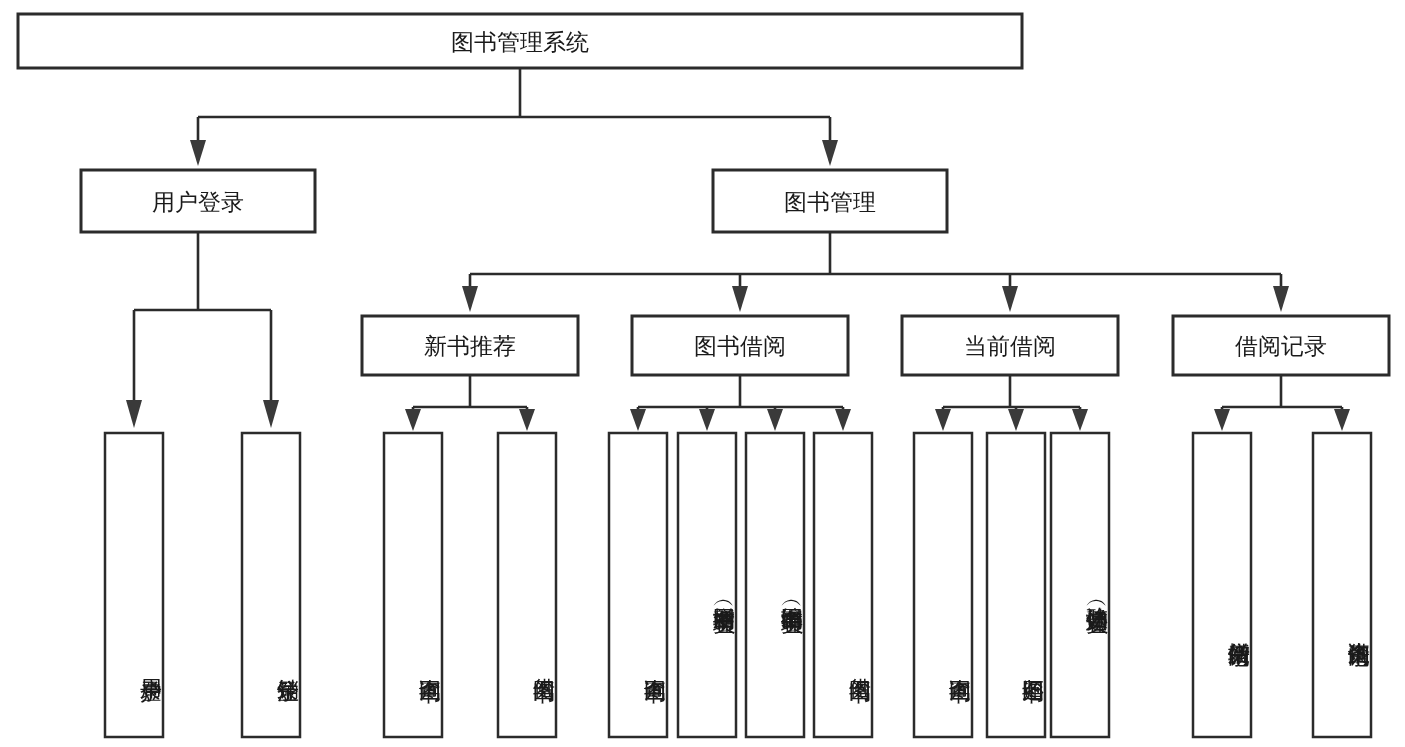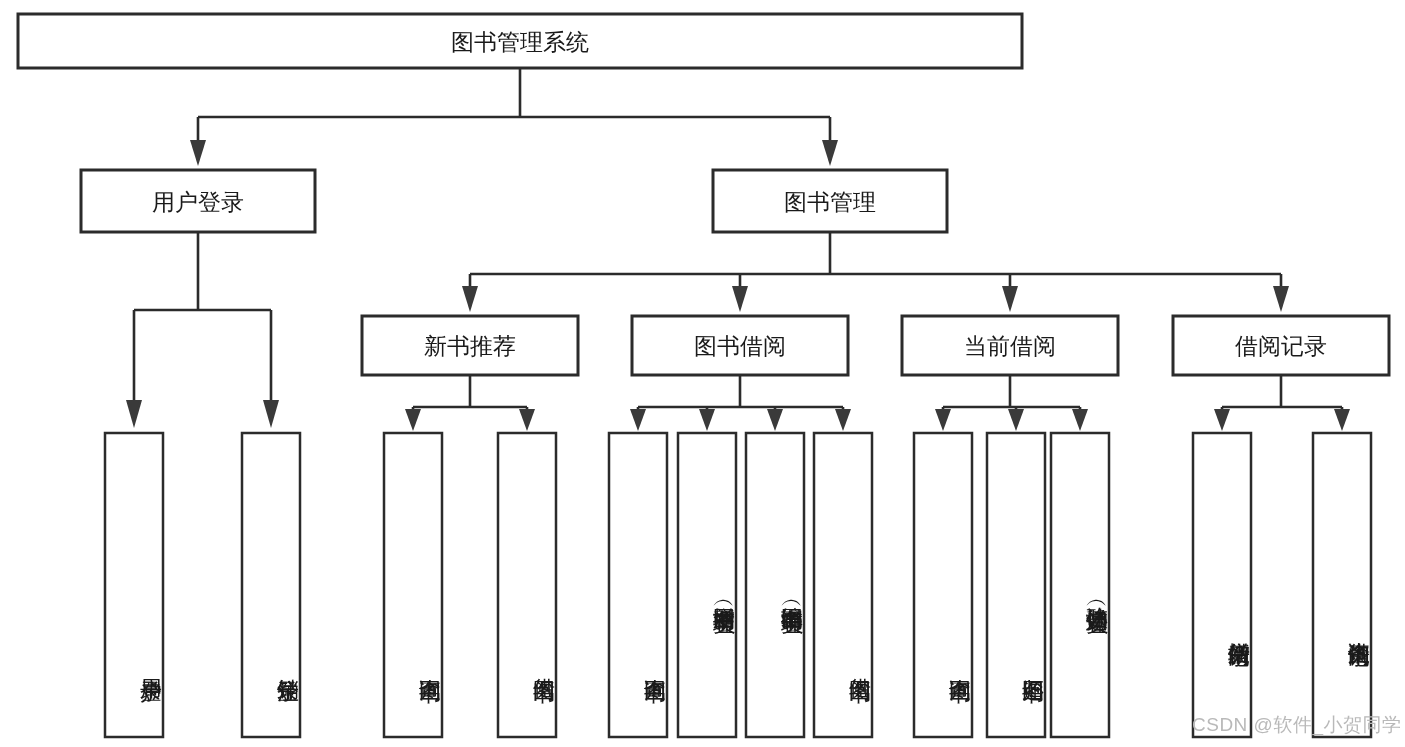--- a/index.html
+++ b/index.html
@@ -224,15 +224,14 @@
   <div class="vlabel" style="left:746px; top:433px; width:58px; height:304px; padding-top:8px;">编辑图书（管理员）</div>
   <div class="vlabel" style="left:814px; top:433px; width:58px; height:304px; padding-top:78px;">借阅图书</div>
 
   <div class="vlabel" style="left:914px; top:433px; width:58px; height:304px; padding-top:78px;">查询图书</div>
   <div class="vlabel" style="left:987px; top:433px; width:58px; height:304px; padding-top:78px;">归还图书</div>
   <div class="vlabel" style="left:1051px; top:433px; width:58px; height:304px; padding-top:8px;">确认归还（管理员）</div>
 
   <div class="vlabel" style="left:1193px; top:433px; width:58px; height:304px; padding-top:42px;">新增借阅记录</div>
   <div class="vlabel" style="left:1313px; top:433px; width:58px; height:304px; padding-top:42px;">查询借阅记录</div>
 
-  <div class="watermark">CSDN @软件_小贺同学</div>
 
 </div>
 
 </body></html>

